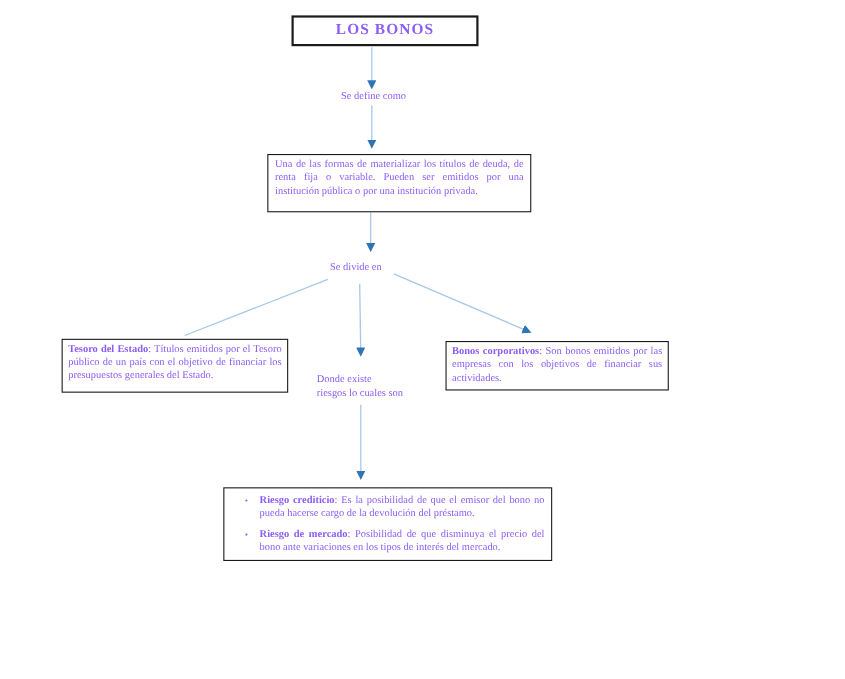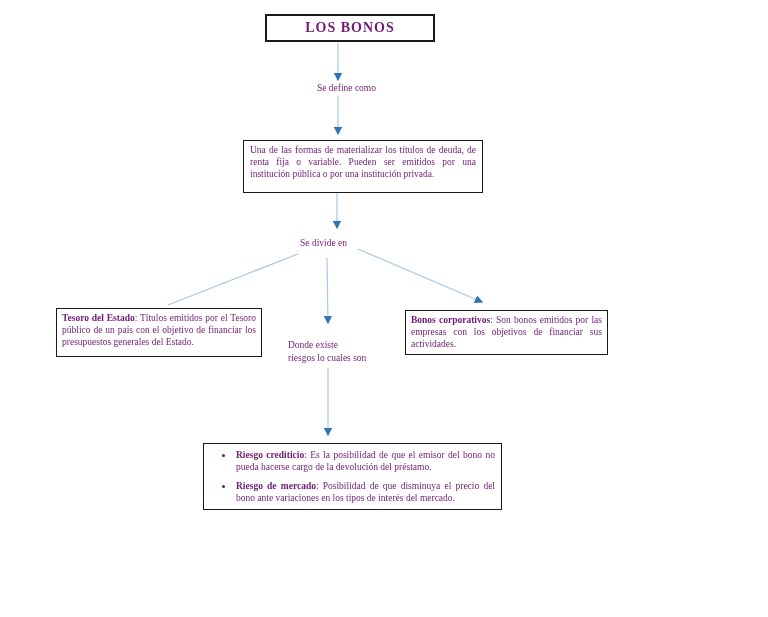--- a/index.html
+++ b/index.html
@@ -1,21 +1,21 @@
 <!DOCTYPE html>
 <html><head>
 <meta charset="utf-8">
 <style>
   html,body{margin:0;padding:0;background:#ffffff;}
   .canvas{
     position:relative;
     width:768px;height:617px;
     background:#ffffff;
     font-family:"Liberation Serif", serif;
-    color:#701a75;
+    color:#8b5cf6;
     overflow:hidden;
     border-radius:30px;
   }
   svg.connectors{position:absolute;left:0;top:0;width:768px;height:617px;pointer-events:none;}
 
   .node{
     position:absolute;
     background:#ffffff;
     border:1px solid #1a1a1a;
     box-sizing:border-box;
@@ -37,21 +37,21 @@
   .risks-box ul{margin:1px 0;padding-left:26px;}
   .risks-box li{padding-left:2px;margin-bottom:7px;}
   .risks-box li:last-child{margin-bottom:0;}
   .term{font-weight:bold;}
 
   .edge-label{
     position:absolute;
     font-size:9.5px;line-height:13px;
     white-space:nowrap;
   }
-  .lbl-define{left:310px;top:82px;width:66px;text-align:right;}
+  .lbl-define{left:310px;top:82px;width:66px;text-align:left;}
   .lbl-divide{left:300px;top:237px;width:64px;}
   .lbl-risk{left:288px;top:339px;text-align:left;}
 </style>
 </head>
 <body>
 
 <div class="canvas">
 
   <svg class="connectors" viewBox="0 0 768 617" xmlns="http://www.w3.org/2000/svg">
     <defs>

